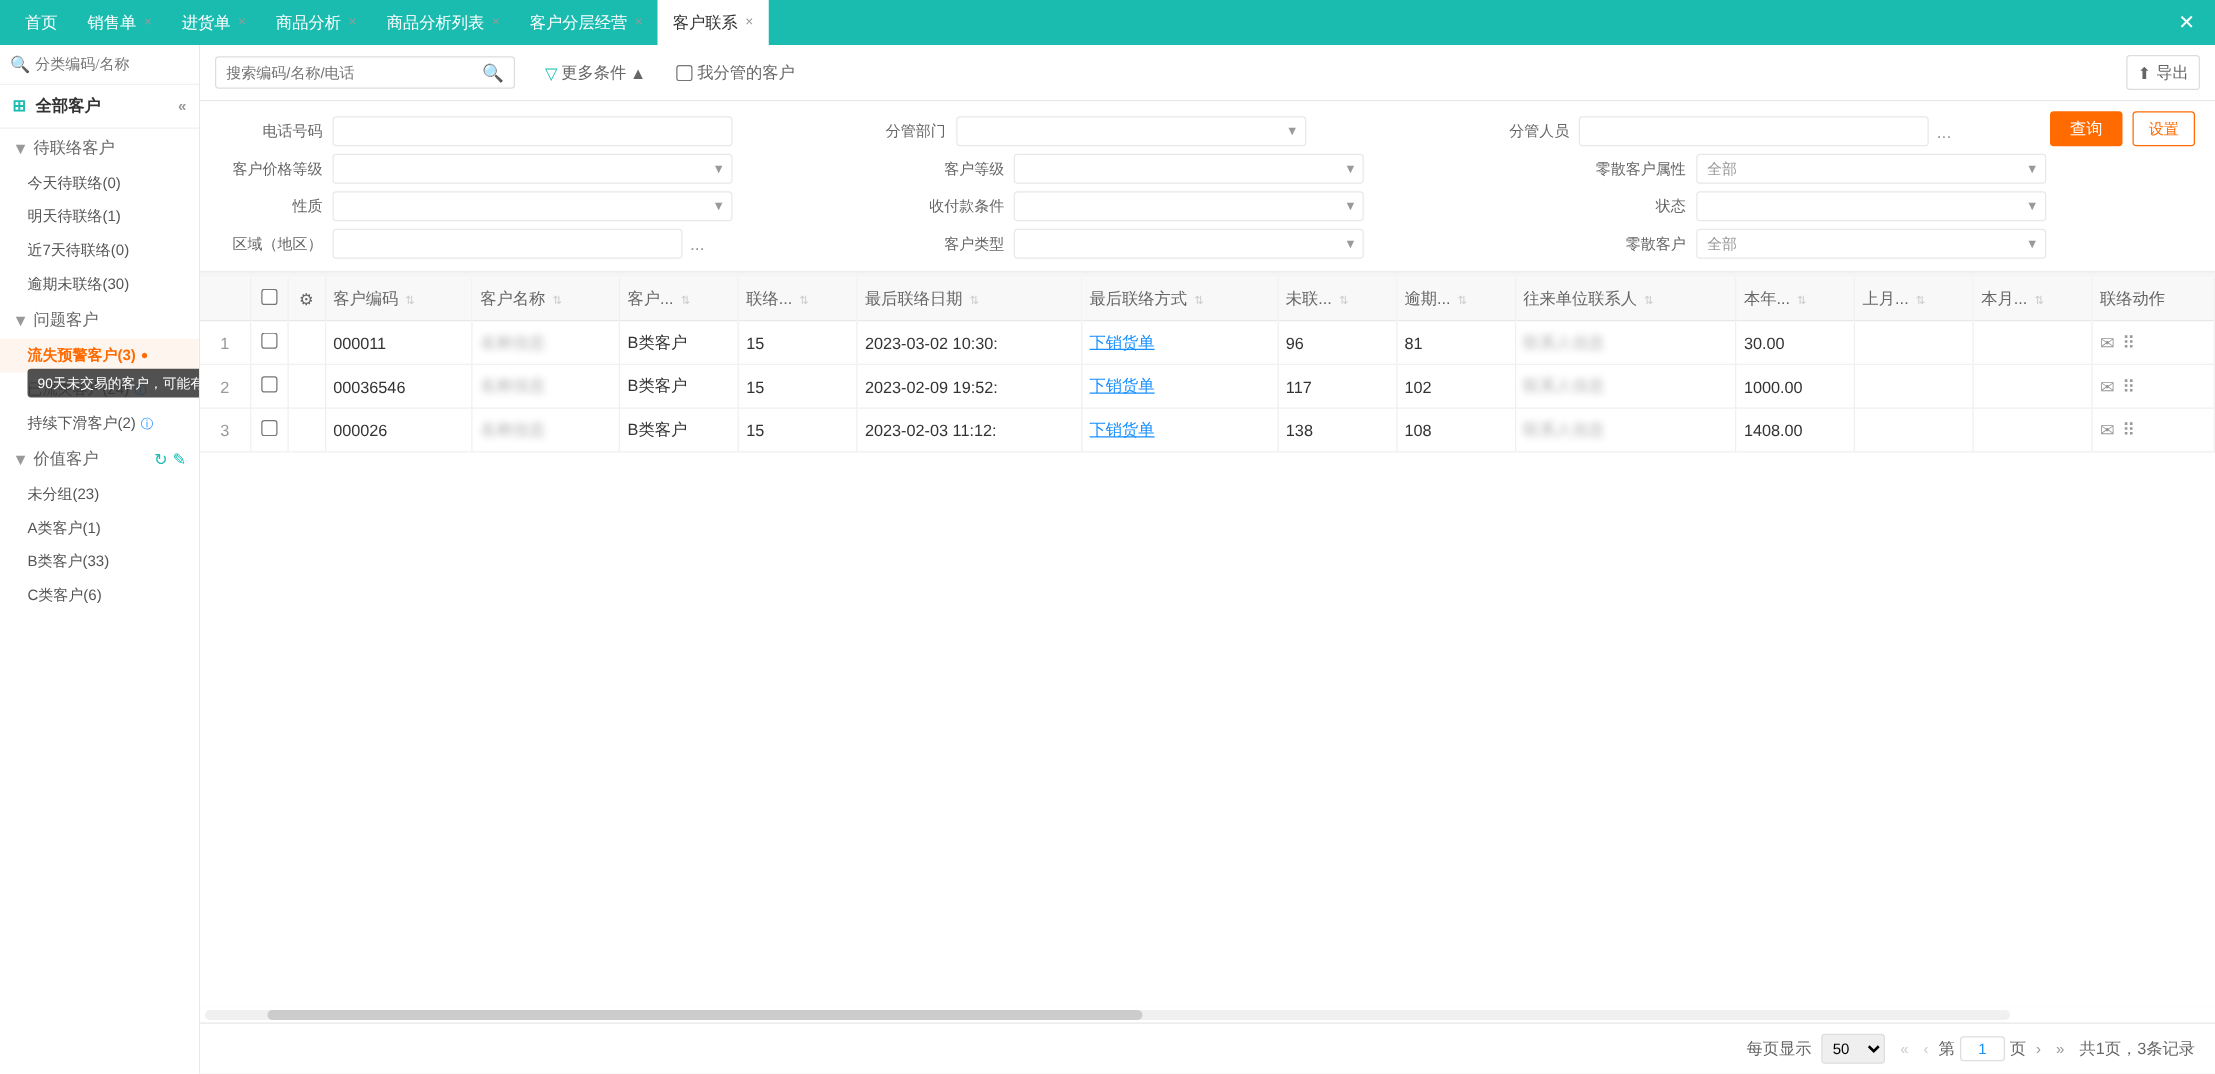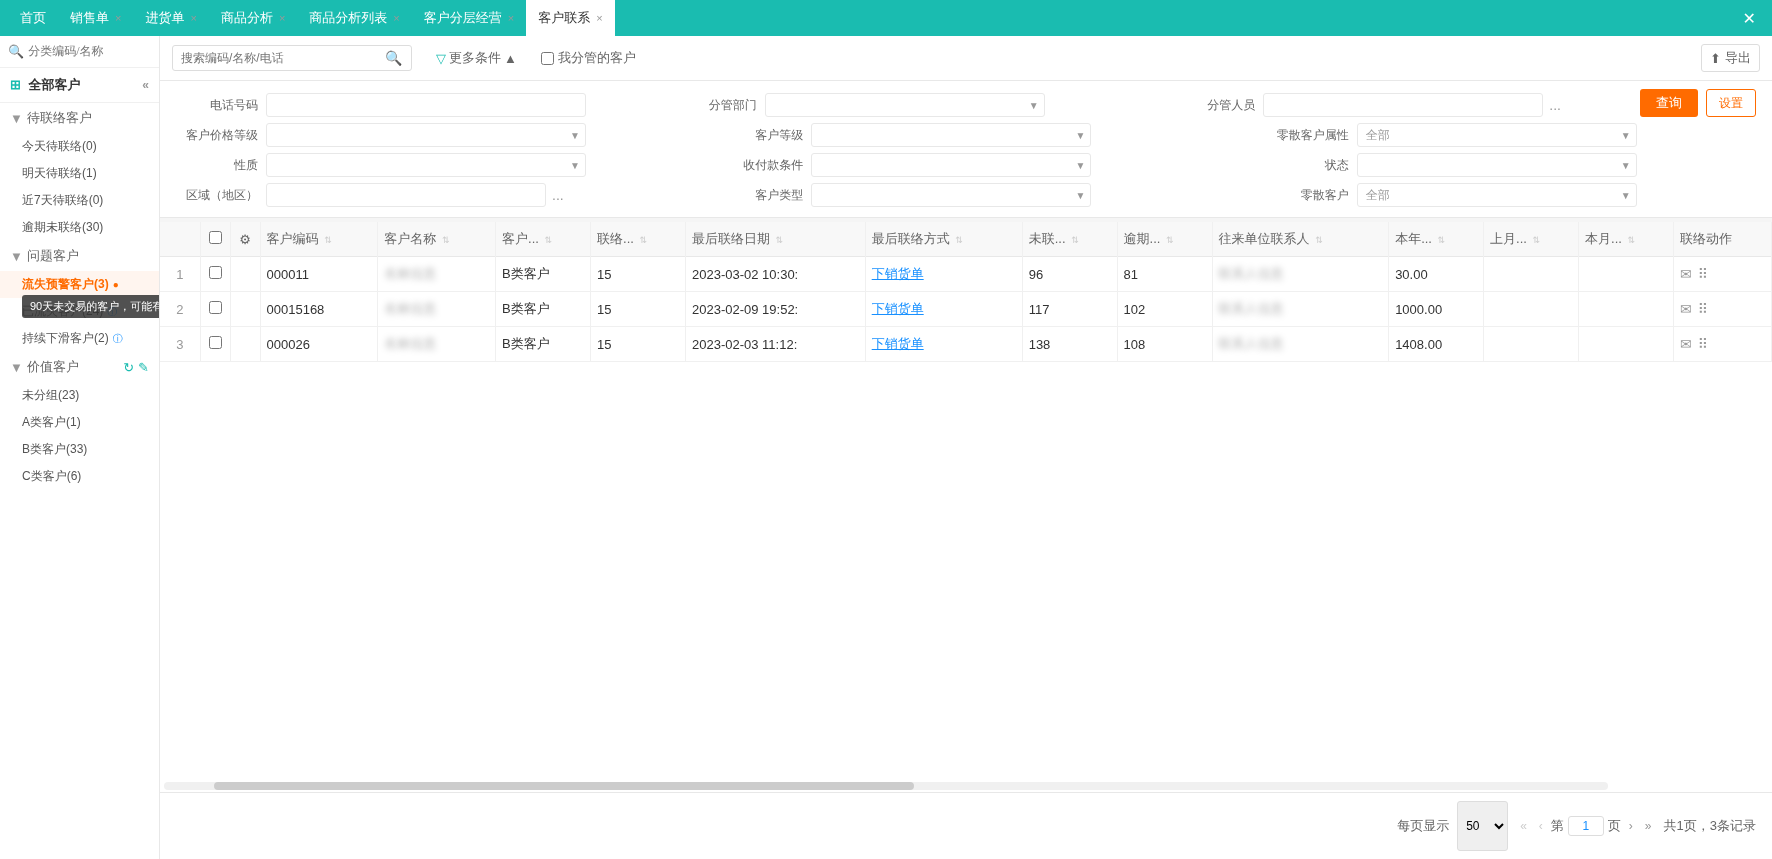--- a/index.html
+++ b/index.html
@@ -299,21 +299,21 @@
       display: flex;
       align-items: center;
       justify-content: flex-end;
       gap: 8px;
       font-size: 12px;
       color: #666;
     }
     .page-size-select {
       border: 1px solid #ddd;
       border-radius: 3px;
-      padding: 16px 4px;
+      padding: 3px 4px;
       font-size: 12px;
       outline: none;
     }
     .pagination {
       display: flex;
       align-items: center;
       gap: 4px;
     }
     .page-btn {
       border: none;
@@ -697,21 +697,21 @@
               <div class="action-icons">
                 <span class="action-icon">✉</span>
                 <span class="action-icon">⠿</span>
               </div>
             </td>
           </tr>
           <tr>
             <td class="row-num">2</td>
             <td class="checkbox-cell"><input type="checkbox" style=""></td>
             <td></td>
-            <td>00015168</td>
+            <td>00036546</td>
             <td><span class="blurred">名称信息</span></td>
             <td>B类客户</td>
             <td>15</td>
             <td>2023-02-09 19:52:</td>
             <td><span class="link-text">下销货单</span></td>
             <td>117</td>
             <td>102</td>
             <td><span class="blurred">联系人信息</span></td>
             <td>1000.00</td>
             <td></td>

